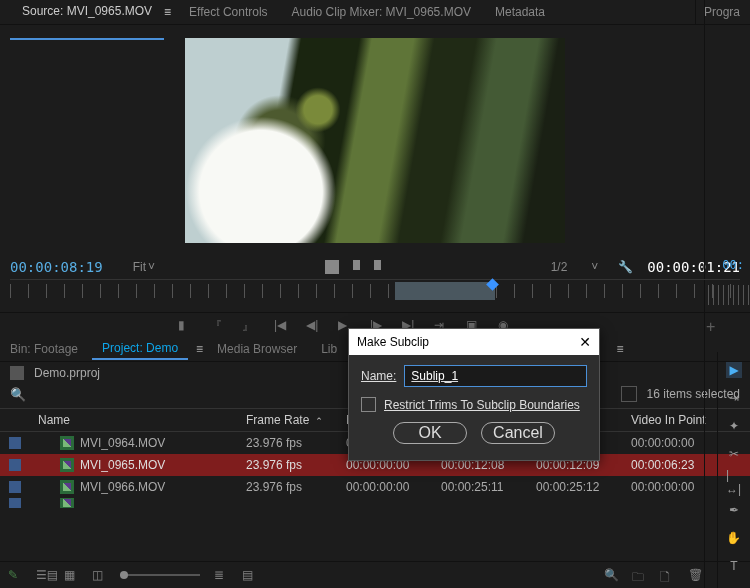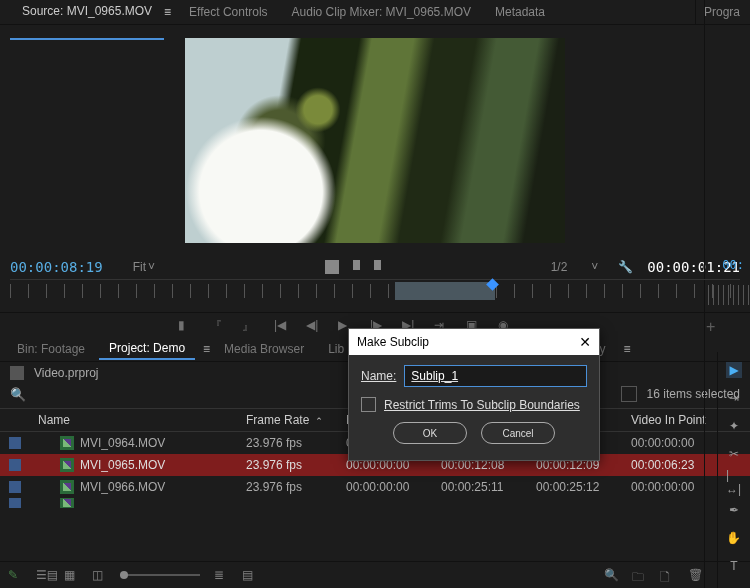--- a/index.html
+++ b/index.html
@@ -22,23 +22,23 @@
 .ratio{color:#888;margin-right:24px;}
 .tc-right{color:#ffffff;font-family:monospace;font-size:14px;text-align:center;}
 .ruler{height:32px;position:relative;margin:0 10px;border-top:1px solid #333;}
 .ruler .ticks{position:absolute;top:4px;left:0;right:0;height:14px;
  background:repeating-linear-gradient(90deg,#555 0 1px,transparent 1px 18px);}
 .ruler .clip-sel{position:absolute;top:2px;left:385px;width:100px;height:18px;background:#4a575f;}
 .ruler .playhead{position:absolute;top:0;left:478px;width:9px;height:9px;background:#3a93ff;transform:rotate(45deg);}
 .transport{display:flex;justify-content:center;gap:18px;height:24px;align-items:center;border-top:1px solid #111;}
 .transport span{width:14px;height:14px;display:inline-block;opacity:.6;}
 .transport .plus{margin-left:auto;margin-right:30px;color:#888;font-size:16px;}
-.panel-tabs{display:flex;align-items:center;height:24px;border-bottom:1px solid #111;padding-left:7px;gap:4px;}
+.panel-tabs{display:flex;align-items:center;height:24px;border-bottom:1px solid #111;padding-left:0;gap:4px;}
 .panel-tabs .ptab{padding:3px 10px;color:#777;}
-.panel-tabs .ptab.active{color:#ffffff;border-bottom:2px solid #4a90d9;}
+.panel-tabs .ptab.active{color:#0ea5e9;border-bottom:2px solid #4a90d9;}
 .panel-tabs .menu{margin-left:4px;}
 .proj-head{display:flex;align-items:center;padding:4px 10px;gap:10px;}
 .proj-head .icon{width:14px;height:14px;background:#555;}
 .search-row{display:flex;align-items:center;padding:2px 10px 6px;gap:10px;}
 .search-row .mag{color:#777;font-size:13px;}
 .search-row .spacer{flex:1;}
 .search-row .cam{width:14px;height:14px;border:1px solid #555;}
 .table-head,.table-row{display:flex;align-items:center;height:22px;font-size:12px;}
 .table-head{border-top:1px solid #333;border-bottom:1px solid #333;color:#ccc;}
 .col-chk{width:30px;display:flex;justify-content:center;}
@@ -69,21 +69,21 @@
 .menu::before{content:"≡";}
 
 .dialog{position:absolute;left:348px;top:328px;width:250px;background:#2e2e2e;border:1px solid #555;box-shadow:0 3px 12px rgba(0,0,0,.6);color:#ddd;}
 .dialog .titlebar{display:flex;align-items:center;background:#fff;color:#000;height:26px;padding:0 8px;}
 .dialog .titlebar .close{margin-left:auto;font-size:14px;cursor:pointer;}
 .dialog .body{padding:10px 12px;}
 .dialog .row{display:flex;align-items:center;gap:8px;margin-bottom:10px;text-decoration:underline;}
 .dialog input[type=text]{flex:1;background:#1a1a1a;border:1px solid #4a90d9;color:#fff;padding:3px 6px;font-size:12px;}
 .dialog .chk{width:13px;height:13px;border:1px solid #888;}
 .dialog .btns{display:flex;justify-content:center;gap:14px;margin-top:4px;margin-bottom:6px;}
-.dialog .btn{width:72px;height:20px;border:1px solid #aaa;border-radius:11px;display:flex;align-items:center;justify-content:center;font-size:10px;cursor:pointer;}
+.dialog .btn{width:72px;height:20px;border:1px solid #aaa;border-radius:11px;display:flex;align-items:center;justify-content:center;font-size:16px;cursor:pointer;}
 .vsep{border-left:1px solid #111;height:588px;position:absolute;top:0;}
 </style>
 </head>
 <body>
 
 <div class="vsep" style="left:704px;"></div>
 
 <div class="top-tabs">
   <span class="tab active">Source: MVI_0965.MOV</span>
   <span class="menu"></span>
@@ -140,21 +140,21 @@
   <span class="ptab active">Project: Demo</span>
   <span class="menu"></span>
   <span class="ptab">Media Browser</span>
   <span class="ptab">Lib</span>
   <span class="ptab" style="margin-left:200px;">History</span>
   <span class="menu"></span>
 </div>
 
 <div class="proj-head">
   <span class="icon"></span>
-  <span>Video.prproj</span>
+  <span>Demo.prproj</span>
 </div>
 <div class="search-row">
   <span class="mag">🔍</span>
   <span class="spacer"></span>
   <span class="cam"></span>
   <span class="right-info" style="margin-left:auto;">16 items selected</span>
 </div>
 
 <div class="table-head">
   <div class="col-chk"></div>

